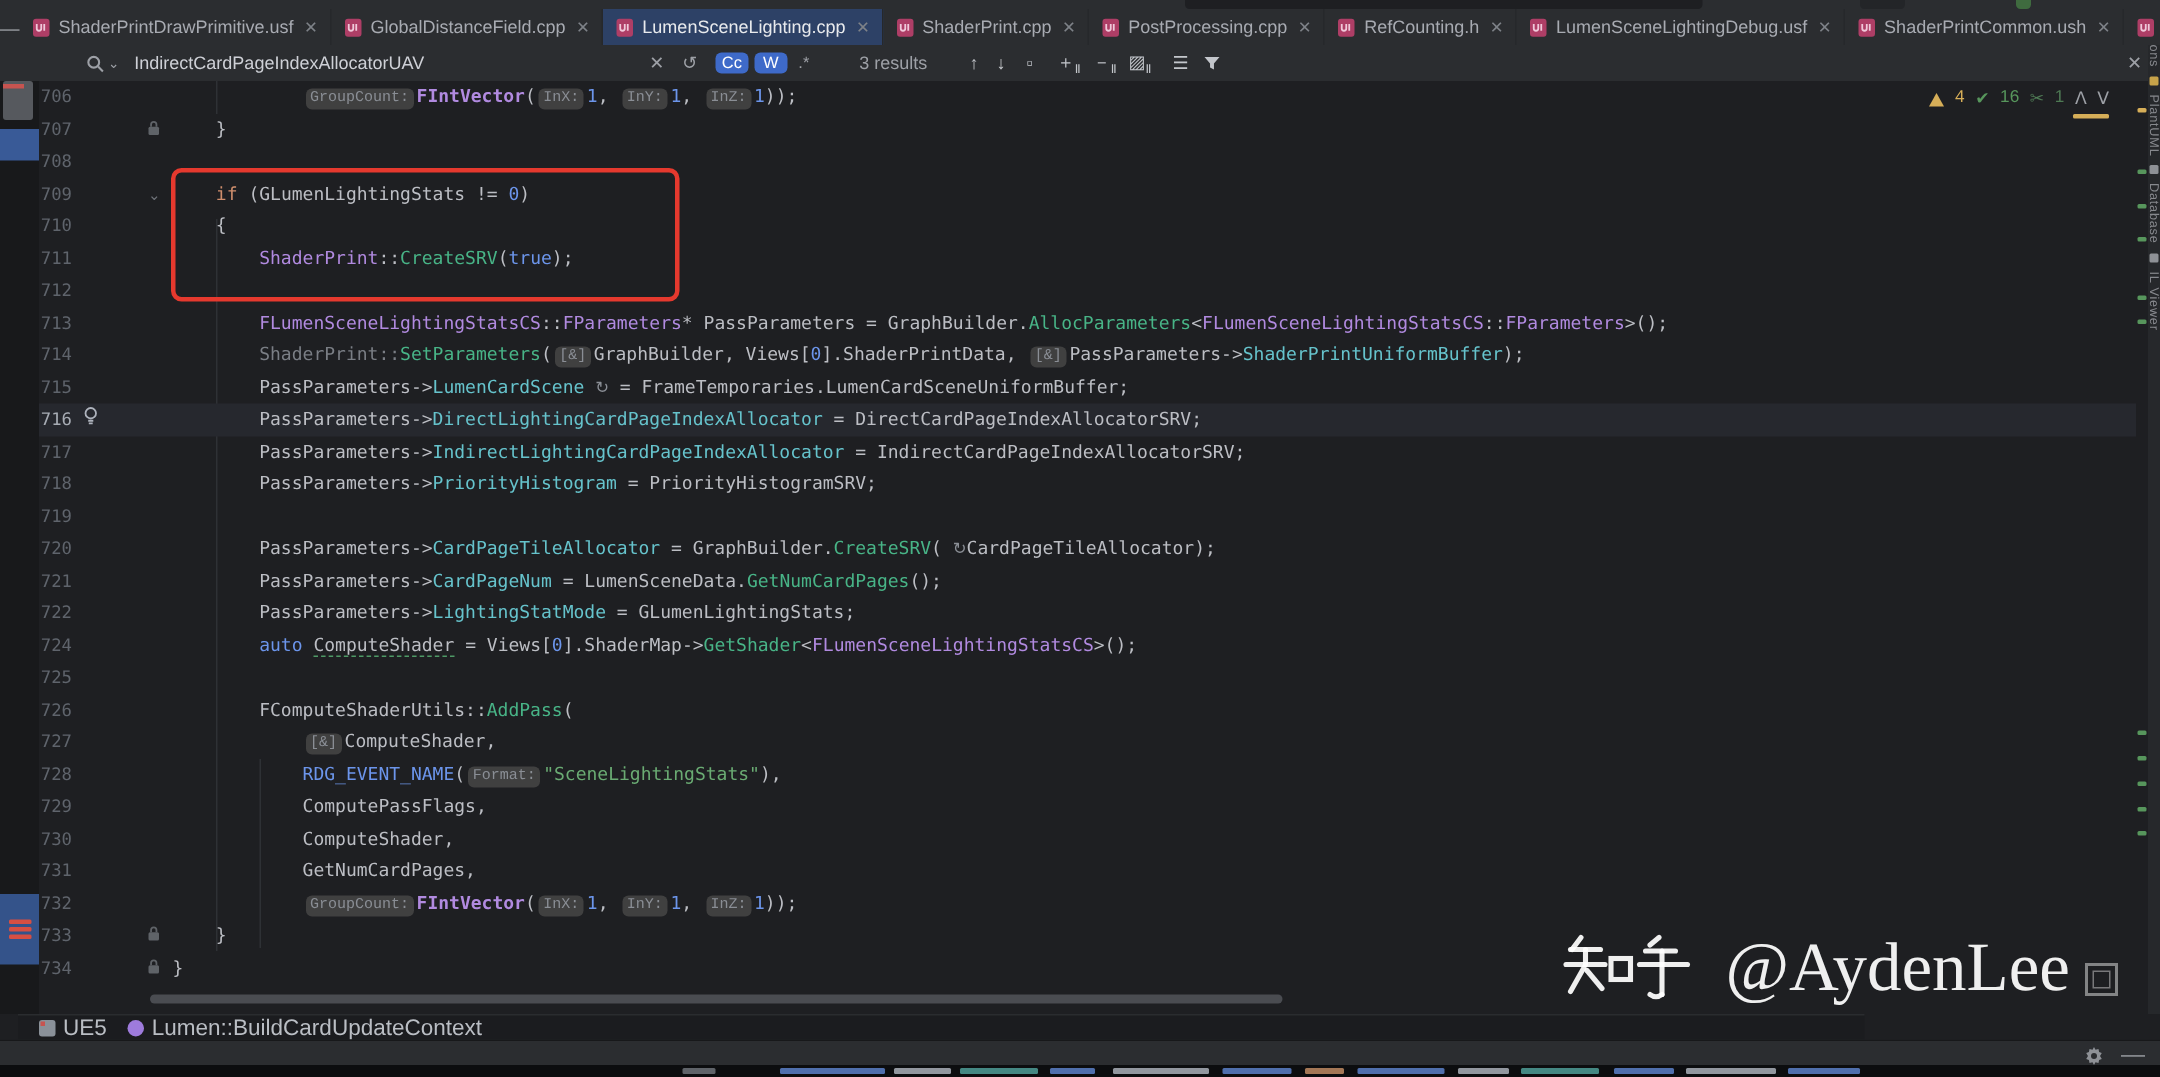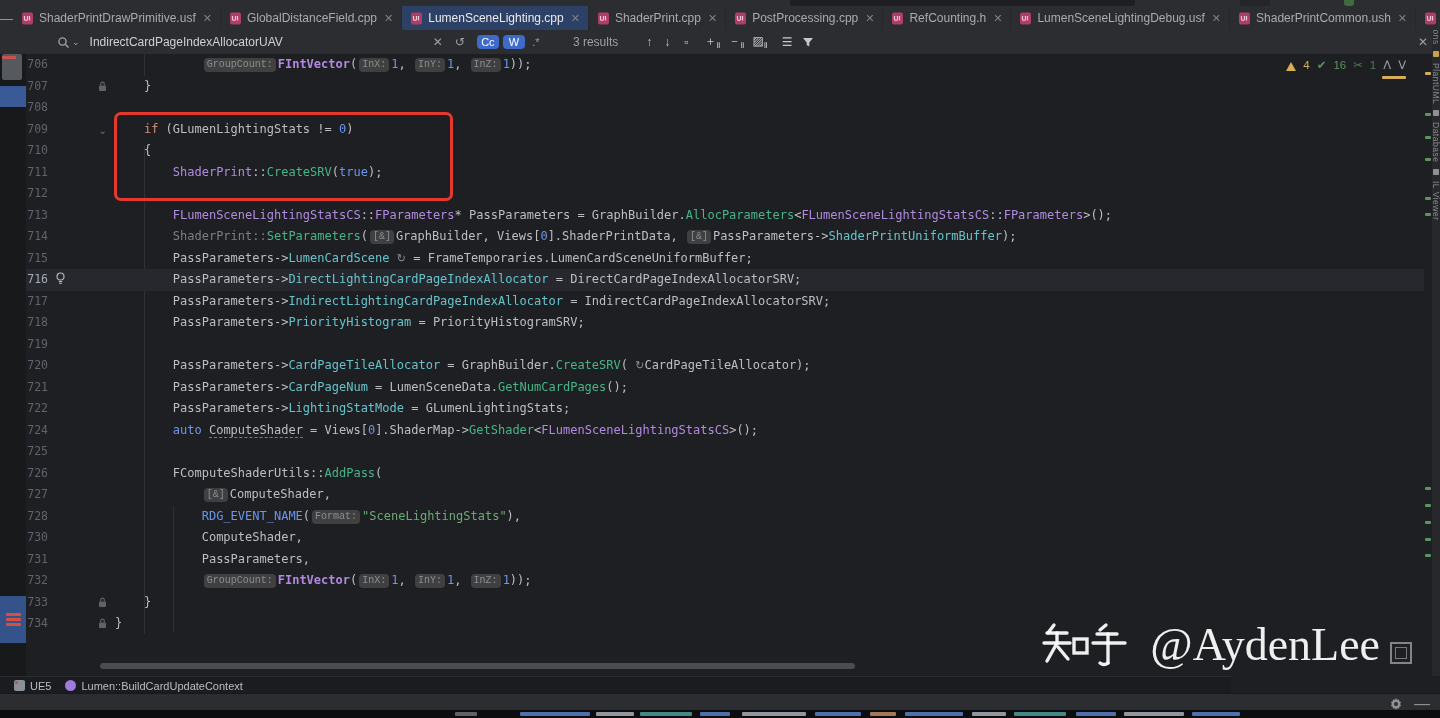--- a/index.html
+++ b/index.html
@@ -69,22 +69,22 @@
 
   
   #errorstripe{position:absolute;left:1424px;top:54px;width:8px;height:622px;background:#1E1F22;}
   #errorstripe i{position:absolute;left:1px;width:6px;height:3px;border-radius:1px;display:block;}
   #toolstripe{position:absolute;left:1432px;top:30px;width:8px;height:646px;background:#26282B;overflow:hidden;}
   .vlabel{writing-mode:vertical-rl;font-size:8.5px;color:#87898E;letter-spacing:.5px;margin:6px 0;display:block;
           transform:translateX(-1px);}
   .vicon{display:block;width:6px;height:6px;border-radius:1px;margin:6px 1px;}
 
   
-  #breadcrumbs{position:absolute;left:0;top:676px;width:1231px;height:17px;background:#1B1C1F;
-               border-top:1px solid #2A2C2F;display:flex;align-items:center;font-size:11px;color:#BABEC4;}
+  #breadcrumbs{position:absolute;left:12px;top:676px;width:1231px;height:17px;background:#1B1C1F;
+               border-top:1px solid #2A2C2F;display:flex;align-items:center;font-size:15px;color:#BABEC4;}
   .bc-ico{width:11px;height:11px;border-radius:2px;display:inline-block;}
   #breadcrumbs .item{display:flex;align-items:center;gap:5px;margin-left:14px;}
   
   #bottompanel{position:absolute;left:0;top:693px;width:1440px;height:17px;background:#2B2D30;border-top:1px solid #17181A;}
   #bottompanel .right{position:absolute;right:10px;top:1px;display:flex;gap:12px;align-items:center;color:#8E9196;}
   #bottomstrip{position:absolute;left:0;top:710px;width:1440px;height:8px;background:#0C0D0F;}
   #bottomstrip i{position:absolute;top:2px;height:4px;display:block;border-radius:1px;opacity:.85;}
 
   
   #watermark{position:absolute;right:28px;top:618px;display:flex;align-items:center;gap:10px;
@@ -259,22 +259,23 @@
         <div class="row"><span class="ln">718</span><span class="gs1"></span><span class="gs2"></span><code class="codetext"><span class="td">        PassParameters-&gt;</span><span class="tf">PriorityHistogram</span><span class="td"> = PriorityHistogramSRV;</span></code></div>
         <div class="row"><span class="ln">719</span><span class="gs1"></span><span class="gs2"></span></div>
         <div class="row"><span class="ln">720</span><span class="gs1"></span><span class="gs2"></span><code class="codetext"><span class="td">        PassParameters-&gt;</span><span class="tf">CardPageTileAllocator</span><span class="td"> = GraphBuilder.</span><span class="tm">CreateSRV</span><span class="td">( </span><span class="ti">↻</span><span class="td">CardPageTileAllocator);</span></code></div>
         <div class="row"><span class="ln">721</span><span class="gs1"></span><span class="gs2"></span><code class="codetext"><span class="td">        PassParameters-&gt;</span><span class="tf">CardPageNum</span><span class="td"> = LumenSceneData.</span><span class="tm">GetNumCardPages</span><span class="td">();</span></code></div>
         <div class="row"><span class="ln">722</span><span class="gs1"></span><span class="gs2"></span><code class="codetext"><span class="td">        PassParameters-&gt;</span><span class="tf">LightingStatMode</span><span class="td"> = GLumenLightingStats;</span></code></div>
         <div class="row"><span class="ln">724</span><span class="gs1"></span><span class="gs2"></span><code class="codetext"><span class="td">        </span><span class="tb">auto</span><span class="td"> </span><span class="td tu">ComputeShader</span><span class="td"> = Views[</span><span class="tb">0</span><span class="td">].ShaderMap-&gt;</span><span class="tm">GetShader</span><span class="td">&lt;</span><span class="tc">FLumenSceneLightingStatsCS</span><span class="td">&gt;();</span></code></div>
         <div class="row"><span class="ln">725</span><span class="gs1"></span><span class="gs2"></span><code class="codetext"></code></div>
         <div class="row"><span class="ln">726</span><span class="gs1"></span><span class="gs2"></span><code class="codetext"><span class="td">        FComputeShaderUtils::</span><span class="tm">AddPass</span><span class="td">(</span></code></div>
         <div class="row"><span class="ln">727</span><span class="gs1"></span><span class="gs2"></span><code class="codetext"><span class="td">            </span><span class="th">[&amp;]</span><span class="td">ComputeShader,</span></code></div>
         <div class="row"><span class="ln">728</span><span class="gs1"></span><span class="gs2"></span><code class="codetext"><span class="td">            </span><span class="tb">RDG_EVENT_NAME</span><span class="td">(</span><span class="th">Format:</span><span class="ts">"SceneLightingStats"</span><span class="td">),</span></code></div>
+        <div class="row"><span class="ln">729</span><span class="gs1"></span><span class="gs2"></span><code class="codetext"><span class="td">            ComputePassFlags,</span></code></div>
         <div class="row"><span class="ln">730</span><span class="gs1"></span><span class="gs2"></span><code class="codetext"><span class="td">            ComputeShader,</span></code></div>
-        <div class="row"><span class="ln">731</span><span class="gs1"></span><span class="gs2"></span><code class="codetext"><span class="td">            PassParameters,</span></code></div>
+        <div class="row"><span class="ln">731</span><span class="gs1"></span><span class="gs2"></span><code class="codetext"><span class="td">            GetNumCardPages,</span></code></div>
         <div class="row"><span class="ln">732</span><span class="gs1"></span><span class="gs2"></span><code class="codetext"><span class="td">            </span><span class="th">GroupCount:</span><span class="tcb">FIntVector</span><span class="td">(</span><span class="th">InX:</span><span class="tb">1</span><span class="td">, </span><span class="th">InY:</span><span class="tb">1</span><span class="td">, </span><span class="th">InZ:</span><span class="tb">1</span><span class="td">));</span></code></div>
         <div class="row"><span class="ln">733</span><span class="gs1"></span><span class="gs2"><span><svg width="9" height="11" viewBox="0 0 9 11">
                 <rect x="1" y="4.5" width="7" height="5.5" rx="1" fill="#5F6368"></rect>
                 <path d="M2.7 4.5 V3 a1.8 1.8 0 0 1 3.6 0 V4.5" stroke="#5F6368" stroke-width="1.2" fill="none"></path>
               </svg></span></span><code class="codetext"><span class="td">    }</span></code></div>
         <div class="row"><span class="ln">734</span><span class="gs1"></span><span class="gs2"><span><svg width="9" height="11" viewBox="0 0 9 11">
                 <rect x="1" y="4.5" width="7" height="5.5" rx="1" fill="#5F6368"></rect>
                 <path d="M2.7 4.5 V3 a1.8 1.8 0 0 1 3.6 0 V4.5" stroke="#5F6368" stroke-width="1.2" fill="none"></path>
               </svg></span></span><code class="codetext"><span class="td">}</span></code></div>
       </div>

